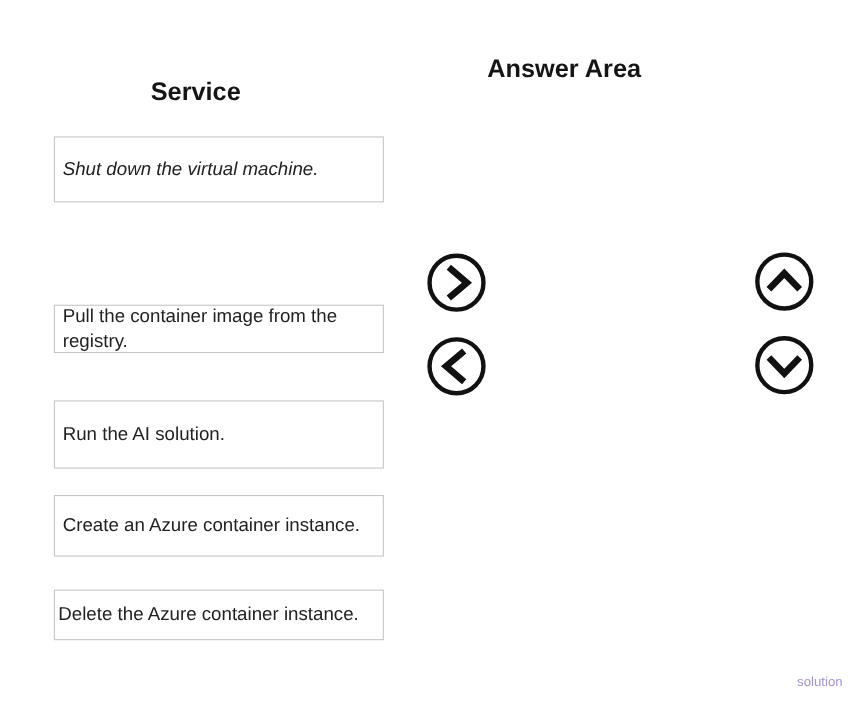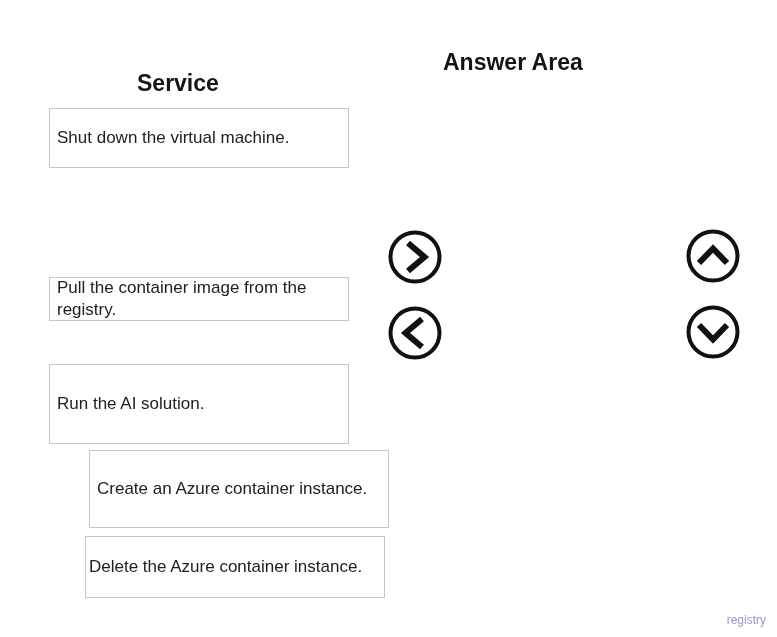--- a/index.html
+++ b/index.html
@@ -41,26 +41,26 @@
     display: flex;
     align-items: center;
     padding-left: 7px;
     padding-right: 4px;
     font-size: 17px;
     line-height: 22px;
     color: var(--text);
     white-space: pre-line;
     cursor: default;
   }
-  .box-1 { top: 108px; height: 60px; }
+  .box-1 { top: 124px; height: 60px; font-style: italic; }
   .box-2 { top: 194px; height: 61px; }
   .box-3 { top: 277px; height: 44px; }
-  .box-4 { top: 364px; height: 80px; }
-  .box-5 { top: 450px; height: 78px; margin-left: 40px; }
-  .box-6 { top: 536px; height: 62px; margin-left: 36px; }
+  .box-4 { top: 364px; height: 62px; }
+  .box-5 { top: 450px; height: 56px; }
+  .box-6 { top: 536px; height: 46px; }
   .box-6 { padding-left: 3px; }
 
   .arrow-btn {
     position: absolute;
     width: 56px;
     height: 56px;
     background: transparent;
     border: none;
     padding: 0;
     cursor: pointer;
@@ -130,15 +130,15 @@
 
   <button class="arrow-btn pos-right-bottom">
     <span>
       <svg viewBox="0 0 56 56" fill="none" stroke="currentColor" aria-hidden="true">
         <circle cx="28" cy="28" r="24.5" stroke-width="4"></circle>
         <polyline points="14,21 28,35.5 42,21" stroke-width="6" stroke-linecap="butt" stroke-linejoin="miter"></polyline>
       </svg>
     </span>
   </button>
 
-  <div class="watermark">registry</div>
+  <div class="watermark">solution</div>
 
 </div>
 
 </body></html>

